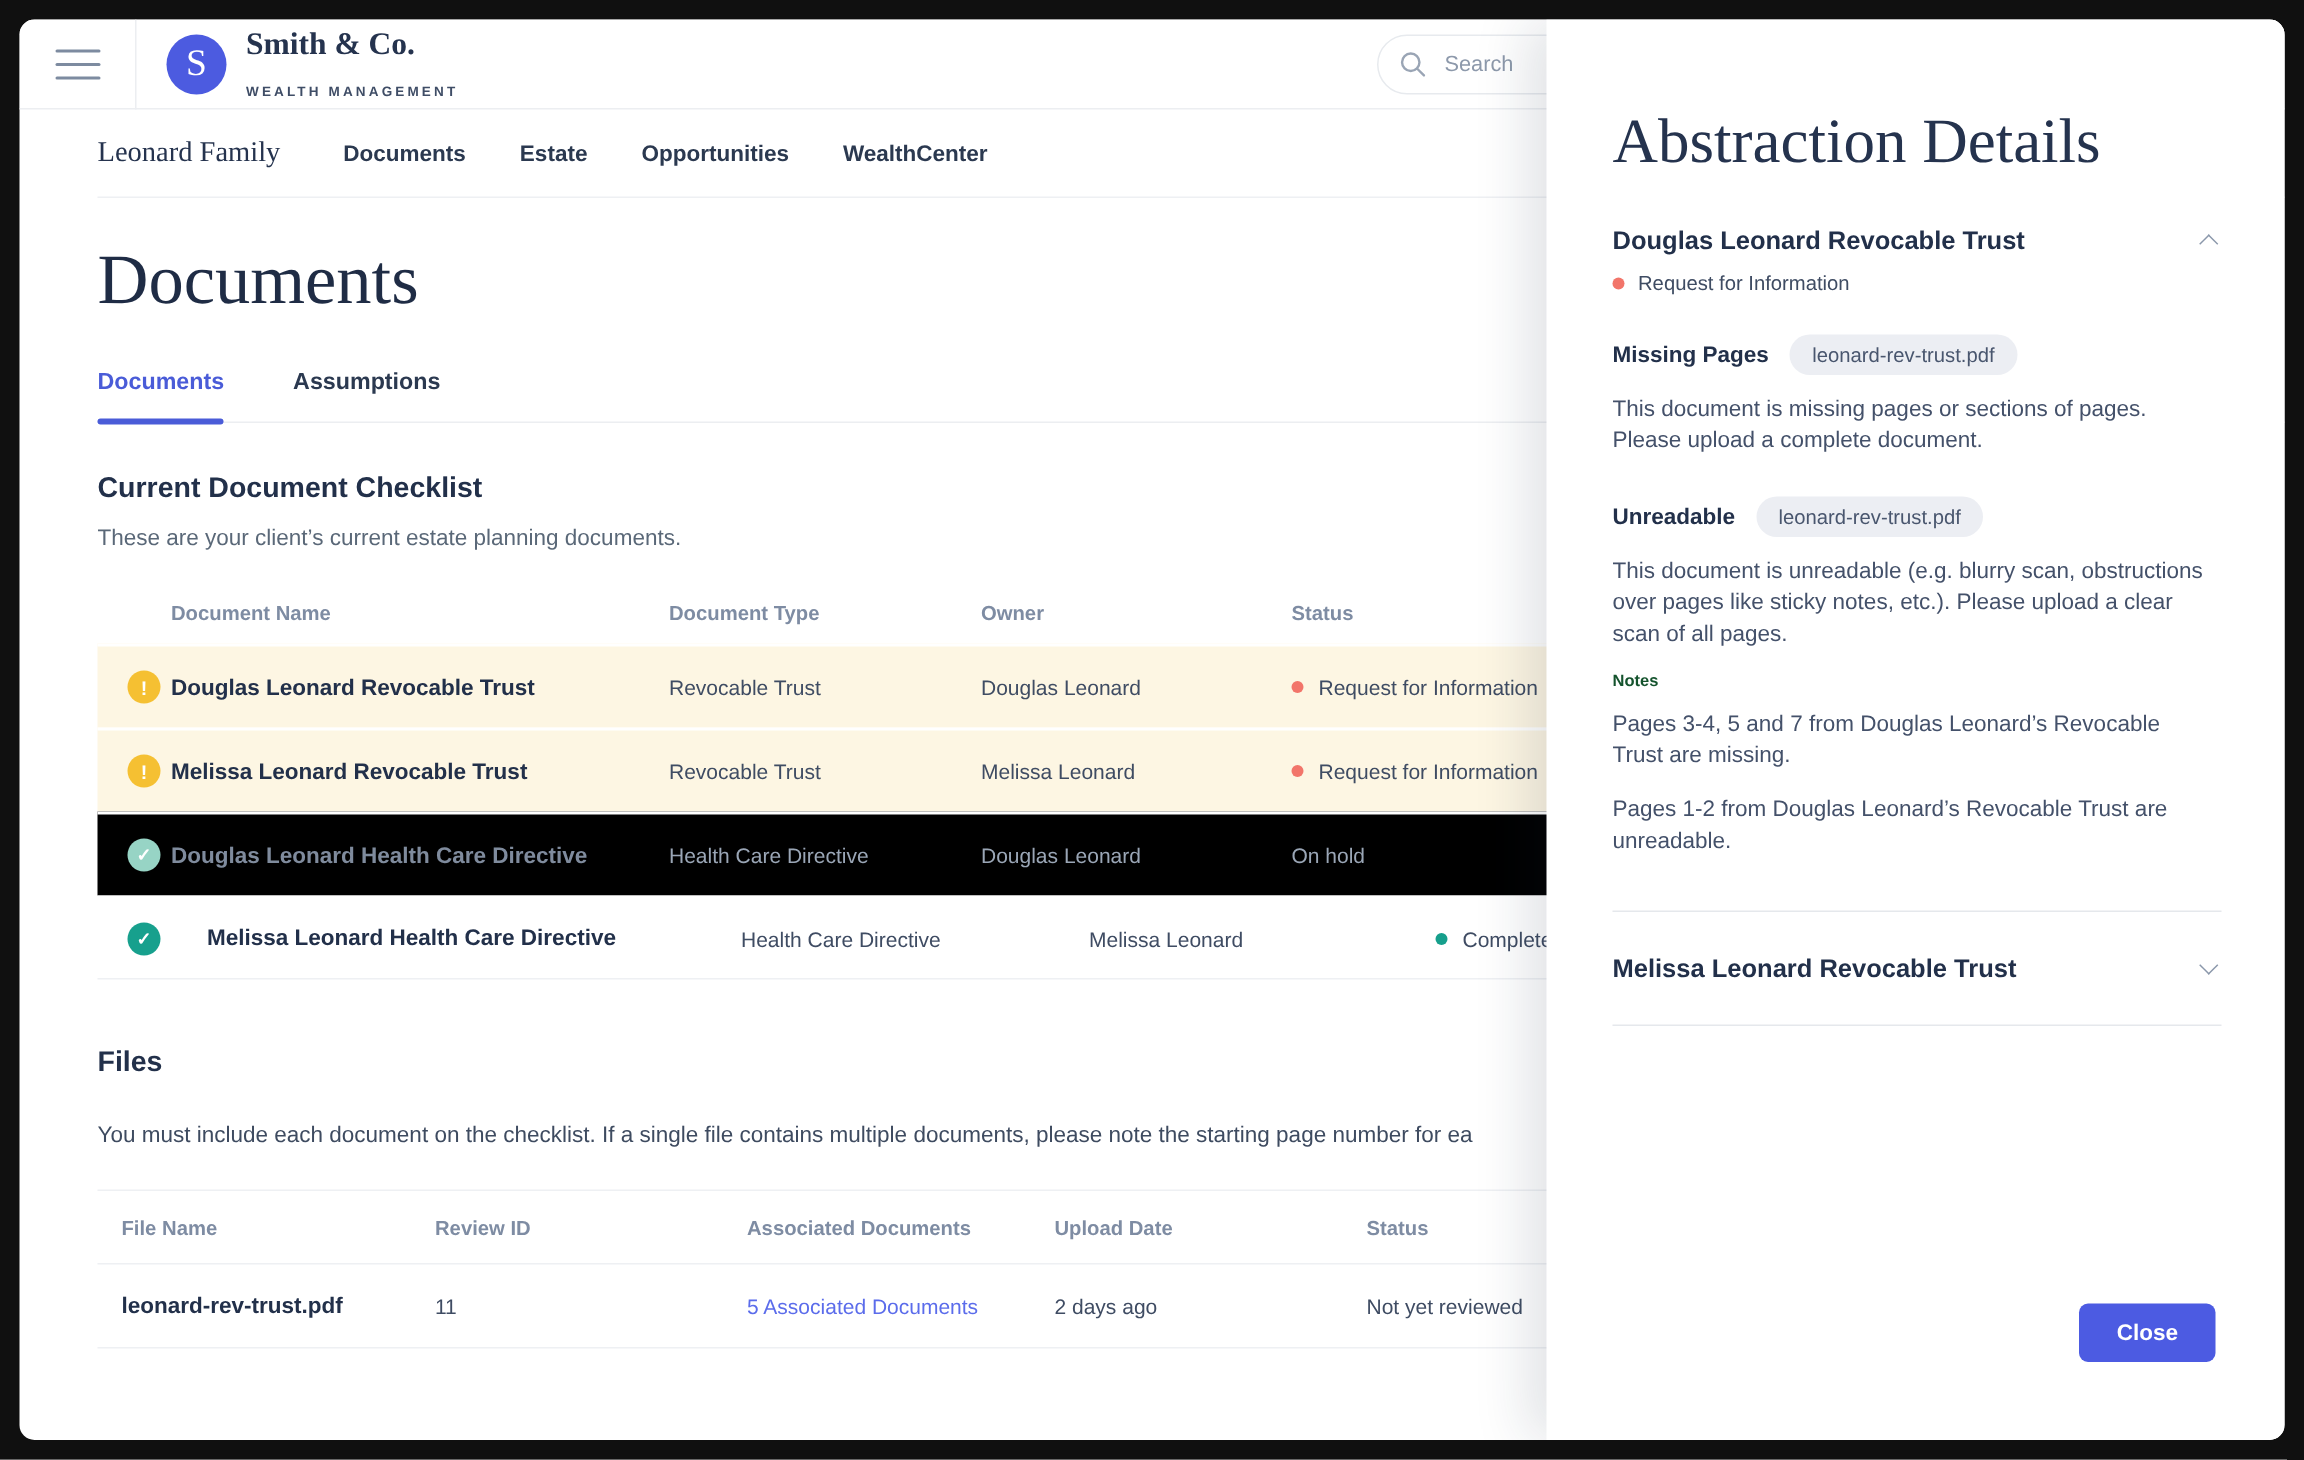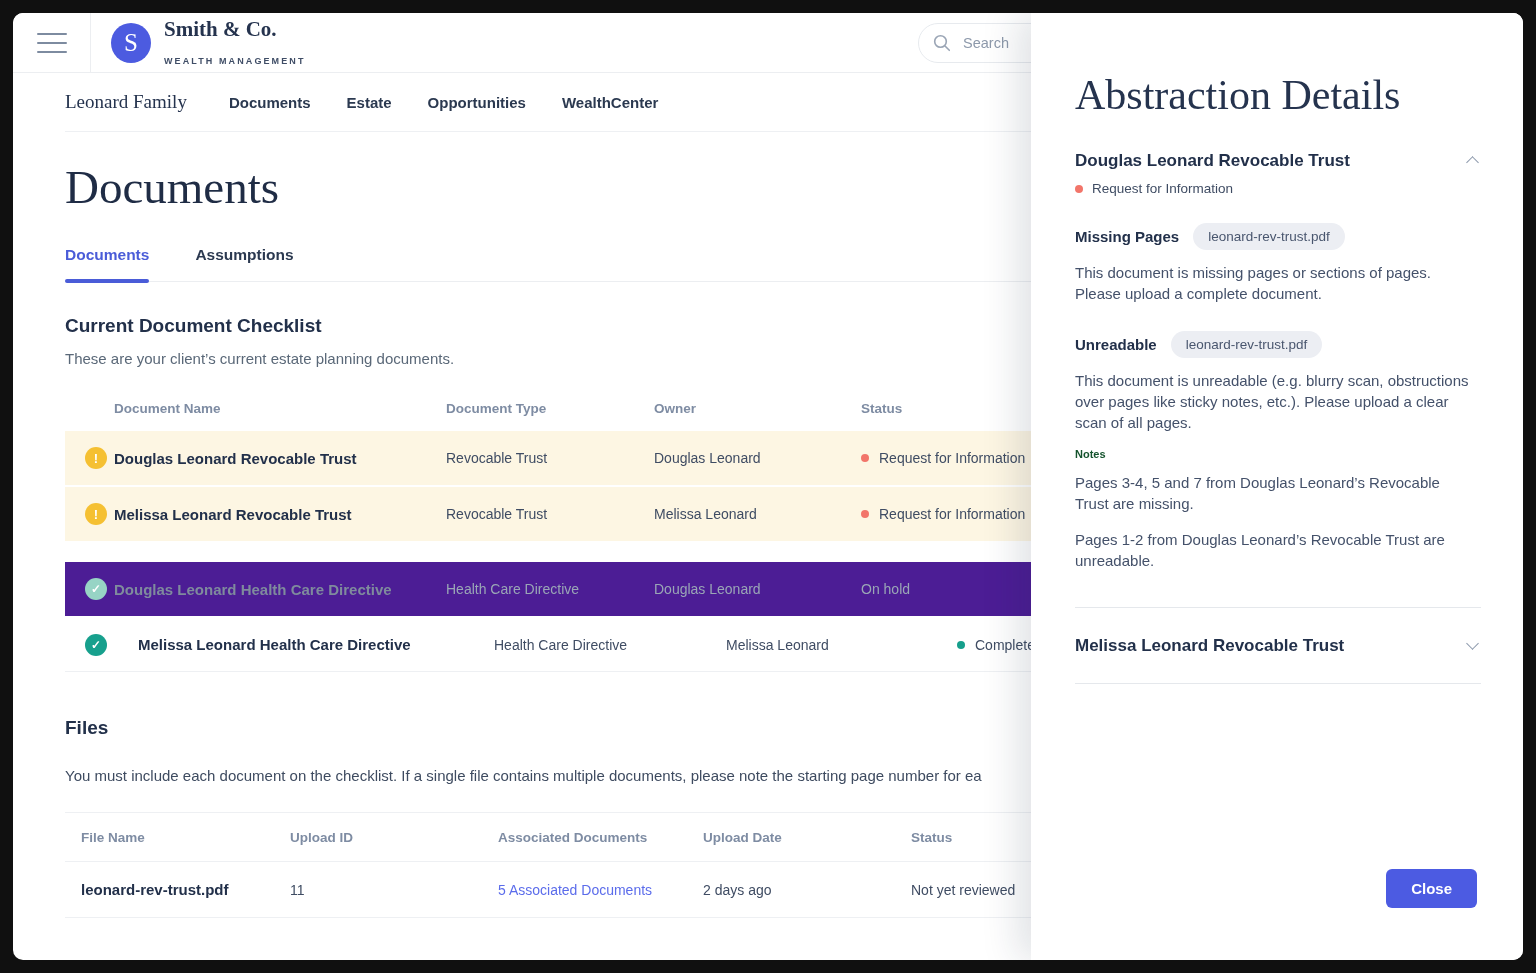--- a/index.html
+++ b/index.html
@@ -45,21 +45,21 @@
   .section-sub { margin:13px 0 0 52px; font-size:15px; color:#5a6878; }
 
   .checklist-table { margin-left:52px; margin-top:20px; width:1116px; }
   .chk-header { display:grid; grid-template-columns:49px 332px 208px 207px 320px;
     font-size:13.5px; font-weight:700; color:#7e8ca3; padding:14px 0 13px; }
   .chk-row { display:grid; grid-template-columns:49px 332px 208px 207px 320px;
     align-items:center; height:56px; font-size:14px; color:#3f4c63; border-top:2px solid #fff; cursor:pointer; }
   .chk-row .icon-cell { padding-left:20px; }
   .chk-row .doc-name { font-size:15px; font-weight:700; color:#22304a; }
   .chk-row.warning { background:#fdf6e3; }
-  .chk-row.muted { background:#4c1d95;margin-top:19px; }
+  .chk-row.muted { background:#000000; }
   .chk-row.muted .doc-name { color:#7f8b9d; }
   .chk-row.muted .cell { color:#9aa6b6; }
   .chk-row.plain { border-bottom:1px solid #eef0f3;gap:24px; }
 
   .row-icon { width:22px; height:22px; border-radius:50%; color:#fff; display:flex; align-items:center;
     justify-content:center; font-weight:700; }
   .row-icon.warning-icon { background:#f5c032; font-size:13px; }
   .row-icon.warning-icon::before { content:"!"; }
   .row-icon.check-icon { background:#17a08d; font-size:12px; }
   .row-icon.check-icon::before { content:"\2713"; }
@@ -210,21 +210,21 @@
           </span>
       </div>
     </div>
 
     <h2 class="section-heading files-heading">Files</h2>
     <p class="files-instruction">You must include each document on the checklist. If a single file contains multiple documents, please note the starting page number for ea</p>
 
     <div class="files-table">
       <div class="files-header">
         <span>File Name</span>
-        <span>Upload ID</span>
+        <span>Review ID</span>
         <span>Associated Documents</span>
         <span>Upload Date</span>
         <span>Status</span>
       </div>
       <div class="files-row">
         <span class="file-name">leonard-rev-trust.pdf</span>
         <span>11</span>
         <span><a class="assoc-link">5 Associated Documents</a></span>
         <span>2 days ago</span>
         <span>Not yet reviewed</span>

